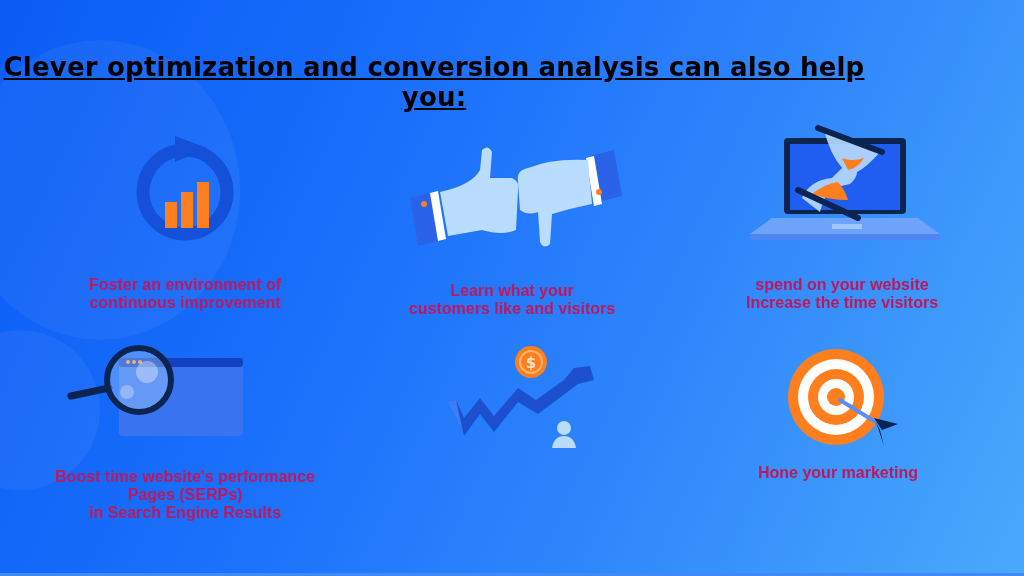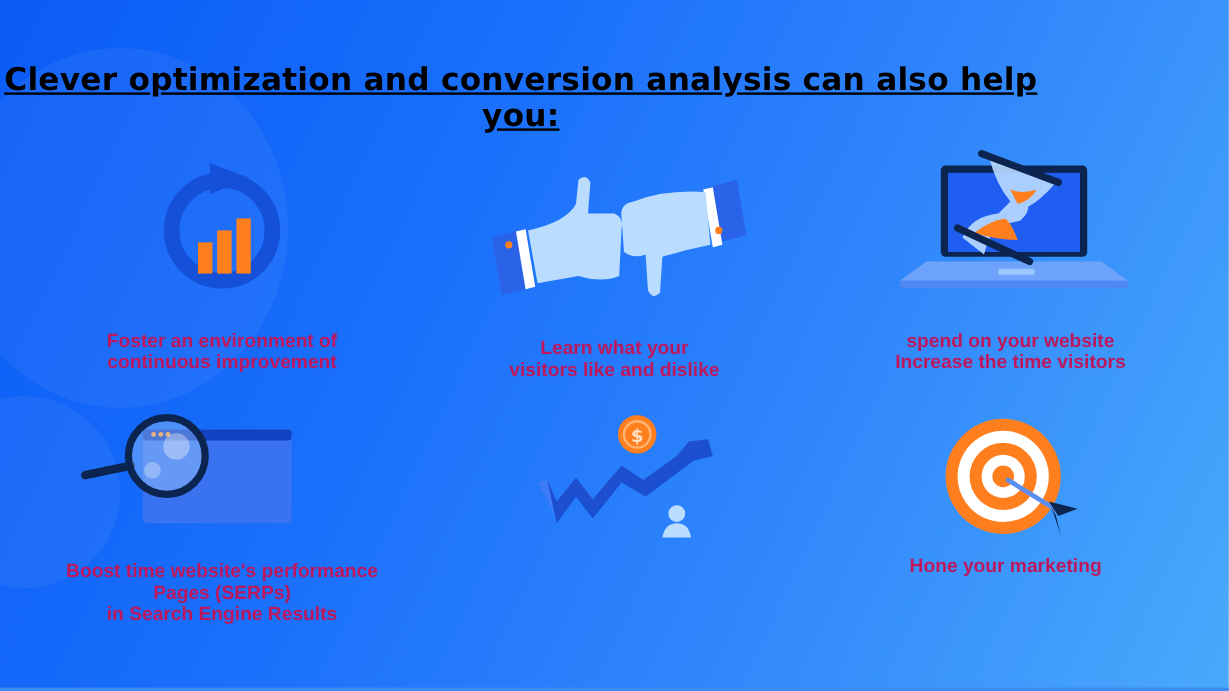--- a/index.html
+++ b/index.html
@@ -63,21 +63,21 @@
       <circle cx="62" cy="74" r="3" fill="#ff7f1f"></circle>
       <path d="M78,62 Q110,55 118,40 L120,20 Q126,14 130,22 L128,48 L150,48 Q158,52 156,60 L154,100 Q140,106 120,100 L86,106 Z" fill="#b9dcff"></path>
       <polygon points="252,20 228,26 236,72 260,66" fill="#2a63e8"></polygon>
       <polygon points="232,26 224,28 232,76 240,74" fill="#ffffff"></polygon>
       <circle cx="237" cy="62" r="3" fill="#ff7f1f"></circle>
       <path d="M226,30 Q190,28 166,38 Q154,40 156,52 L158,80 Q166,86 176,82 L178,112 Q182,120 188,114 L190,84 Q210,78 230,74 Z" fill="#b9dcff"></path>
     </svg>
   </div>
   <div class="label" style="top:152px;">
     <div>Learn what your</div>
-    <div>visitors like and dislike</div>
+    <div>customers like and visitors</div>
   </div>
 </div>
 
 <div class="card" style="left:692px;top:122px;">
   <div class="icon" style="top:0;height:130px;">
     <svg width="300" height="130" viewBox="0 0 300 130">
       <rect x="92" y="16" width="122" height="76" rx="4" fill="#0b2450"></rect>
       <rect x="98" y="22" width="110" height="66" fill="#1f5ef0"></rect>
       <polygon points="80,96 226,96 248,112 58,112" fill="#6da3fa"></polygon>
       <rect x="58" y="112" width="190" height="6" rx="2" fill="#4f86f4"></rect>

